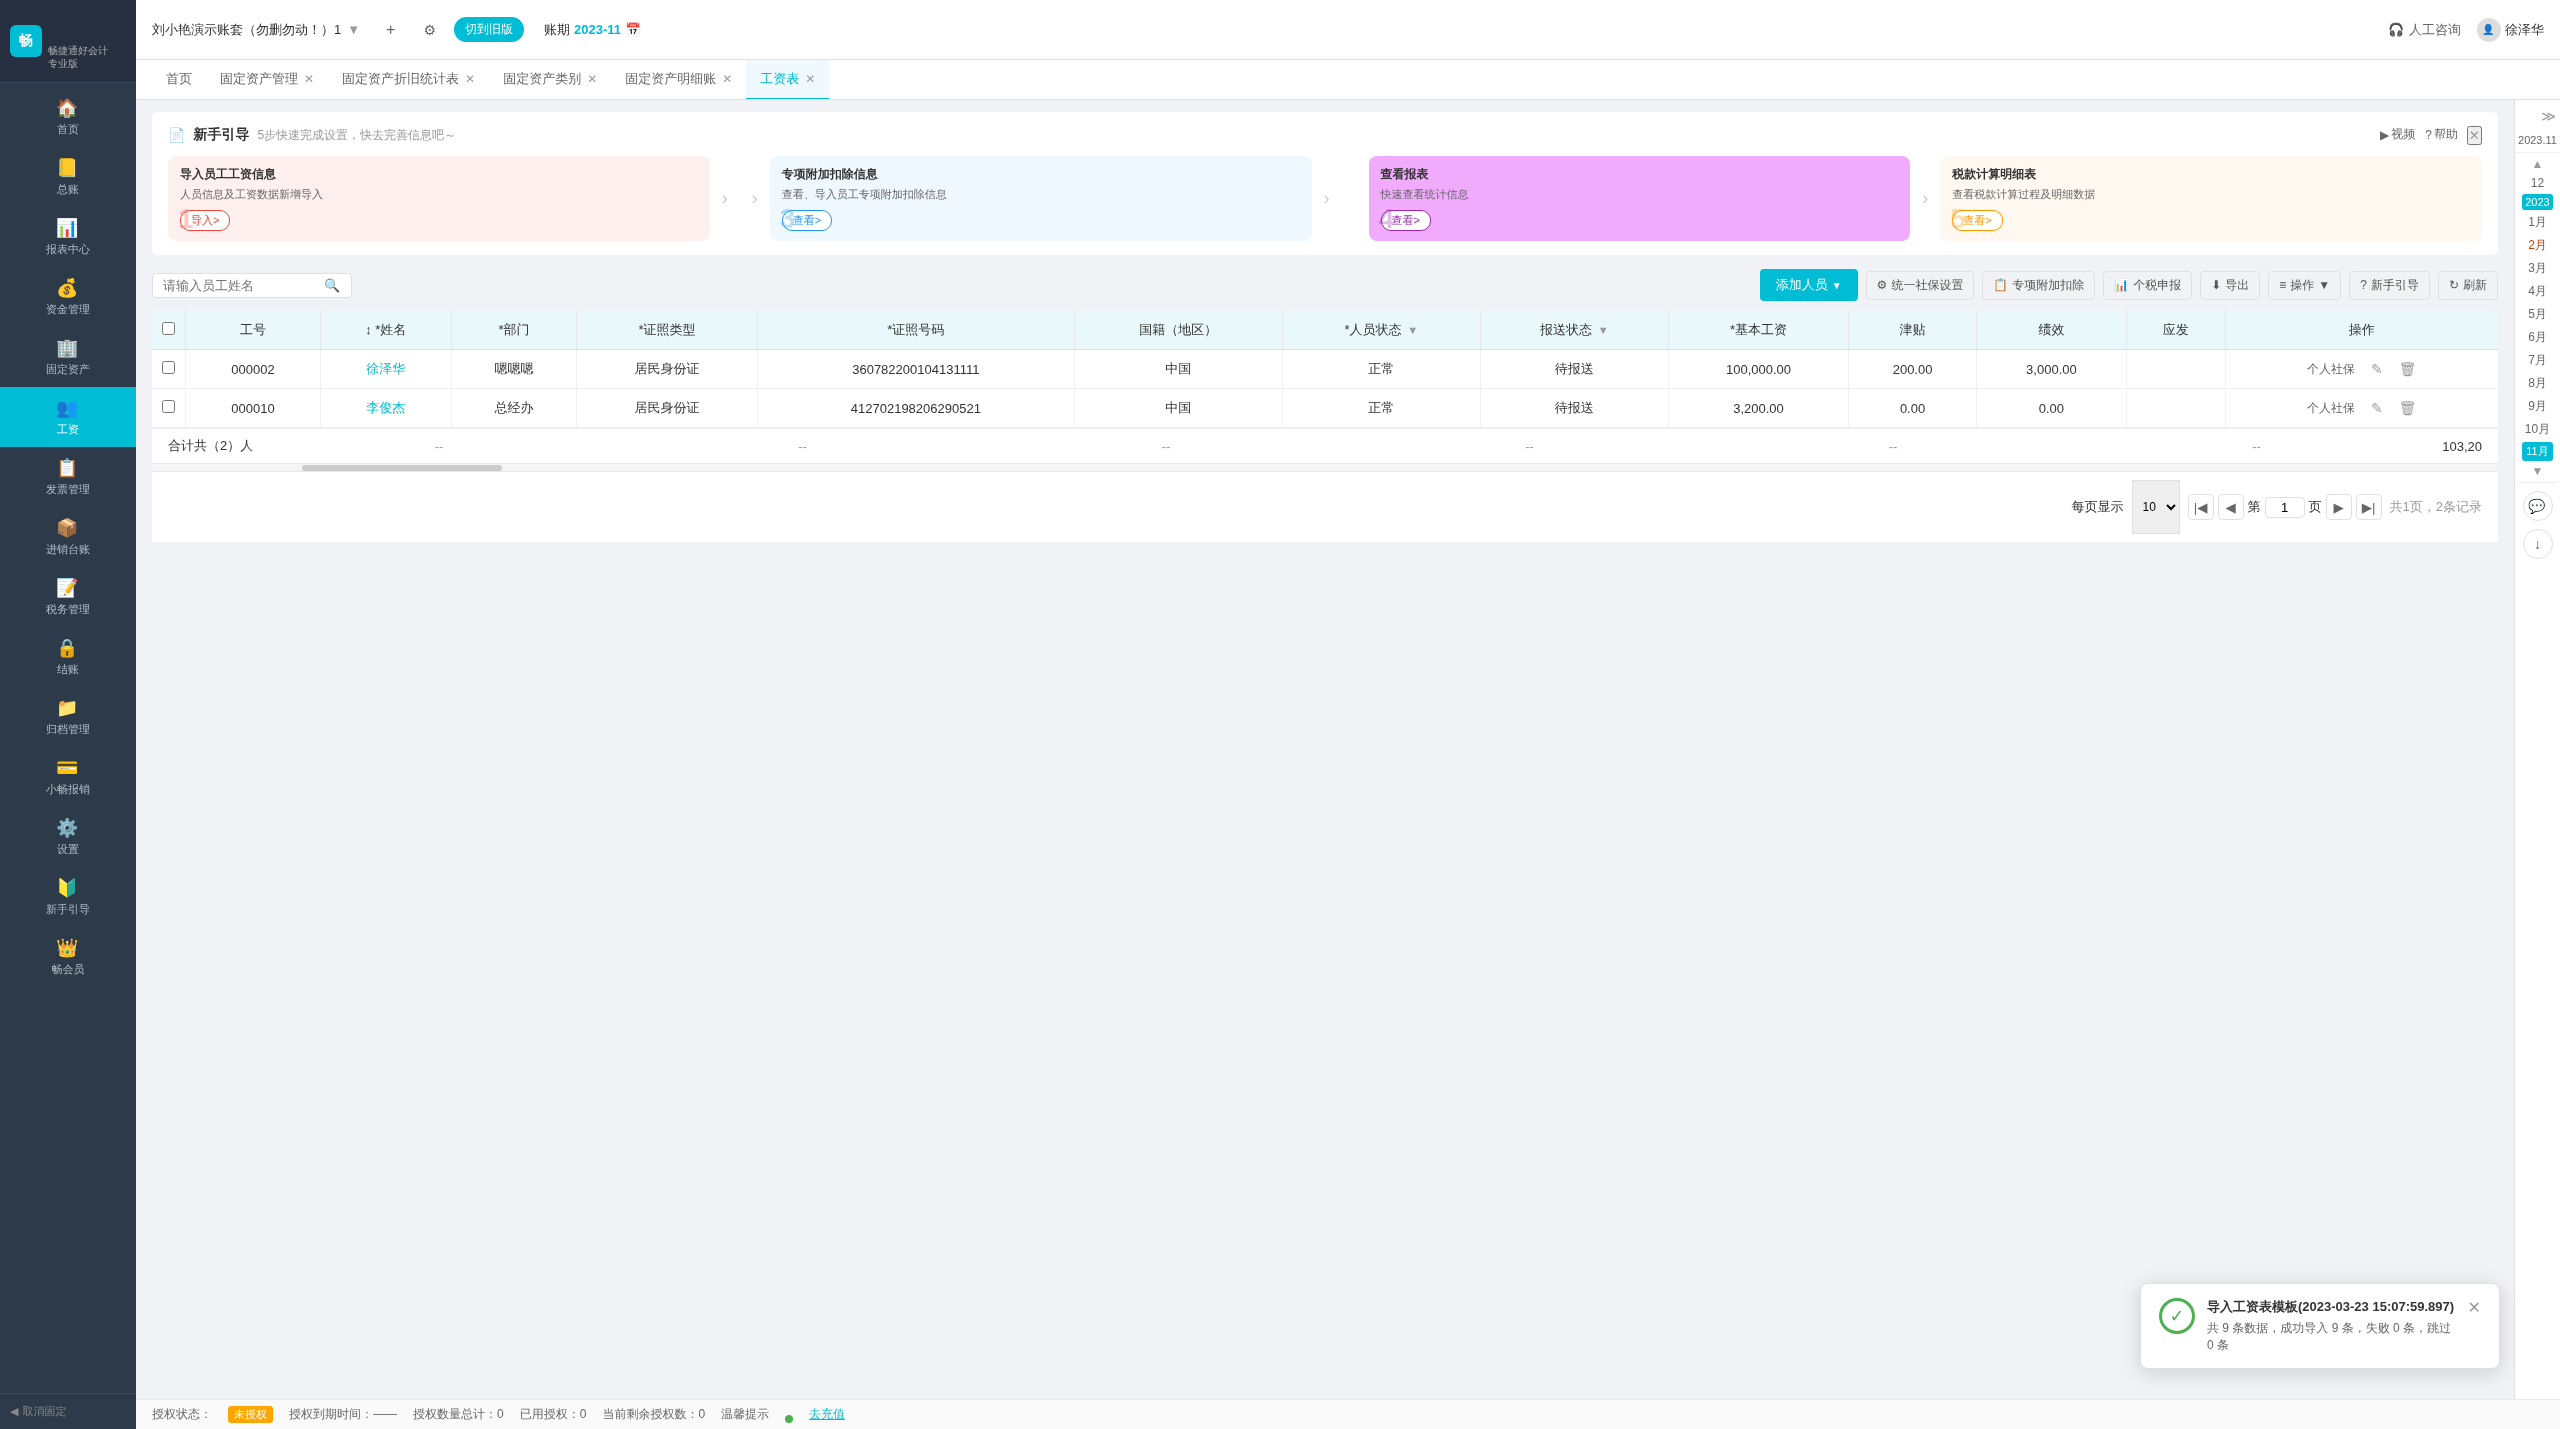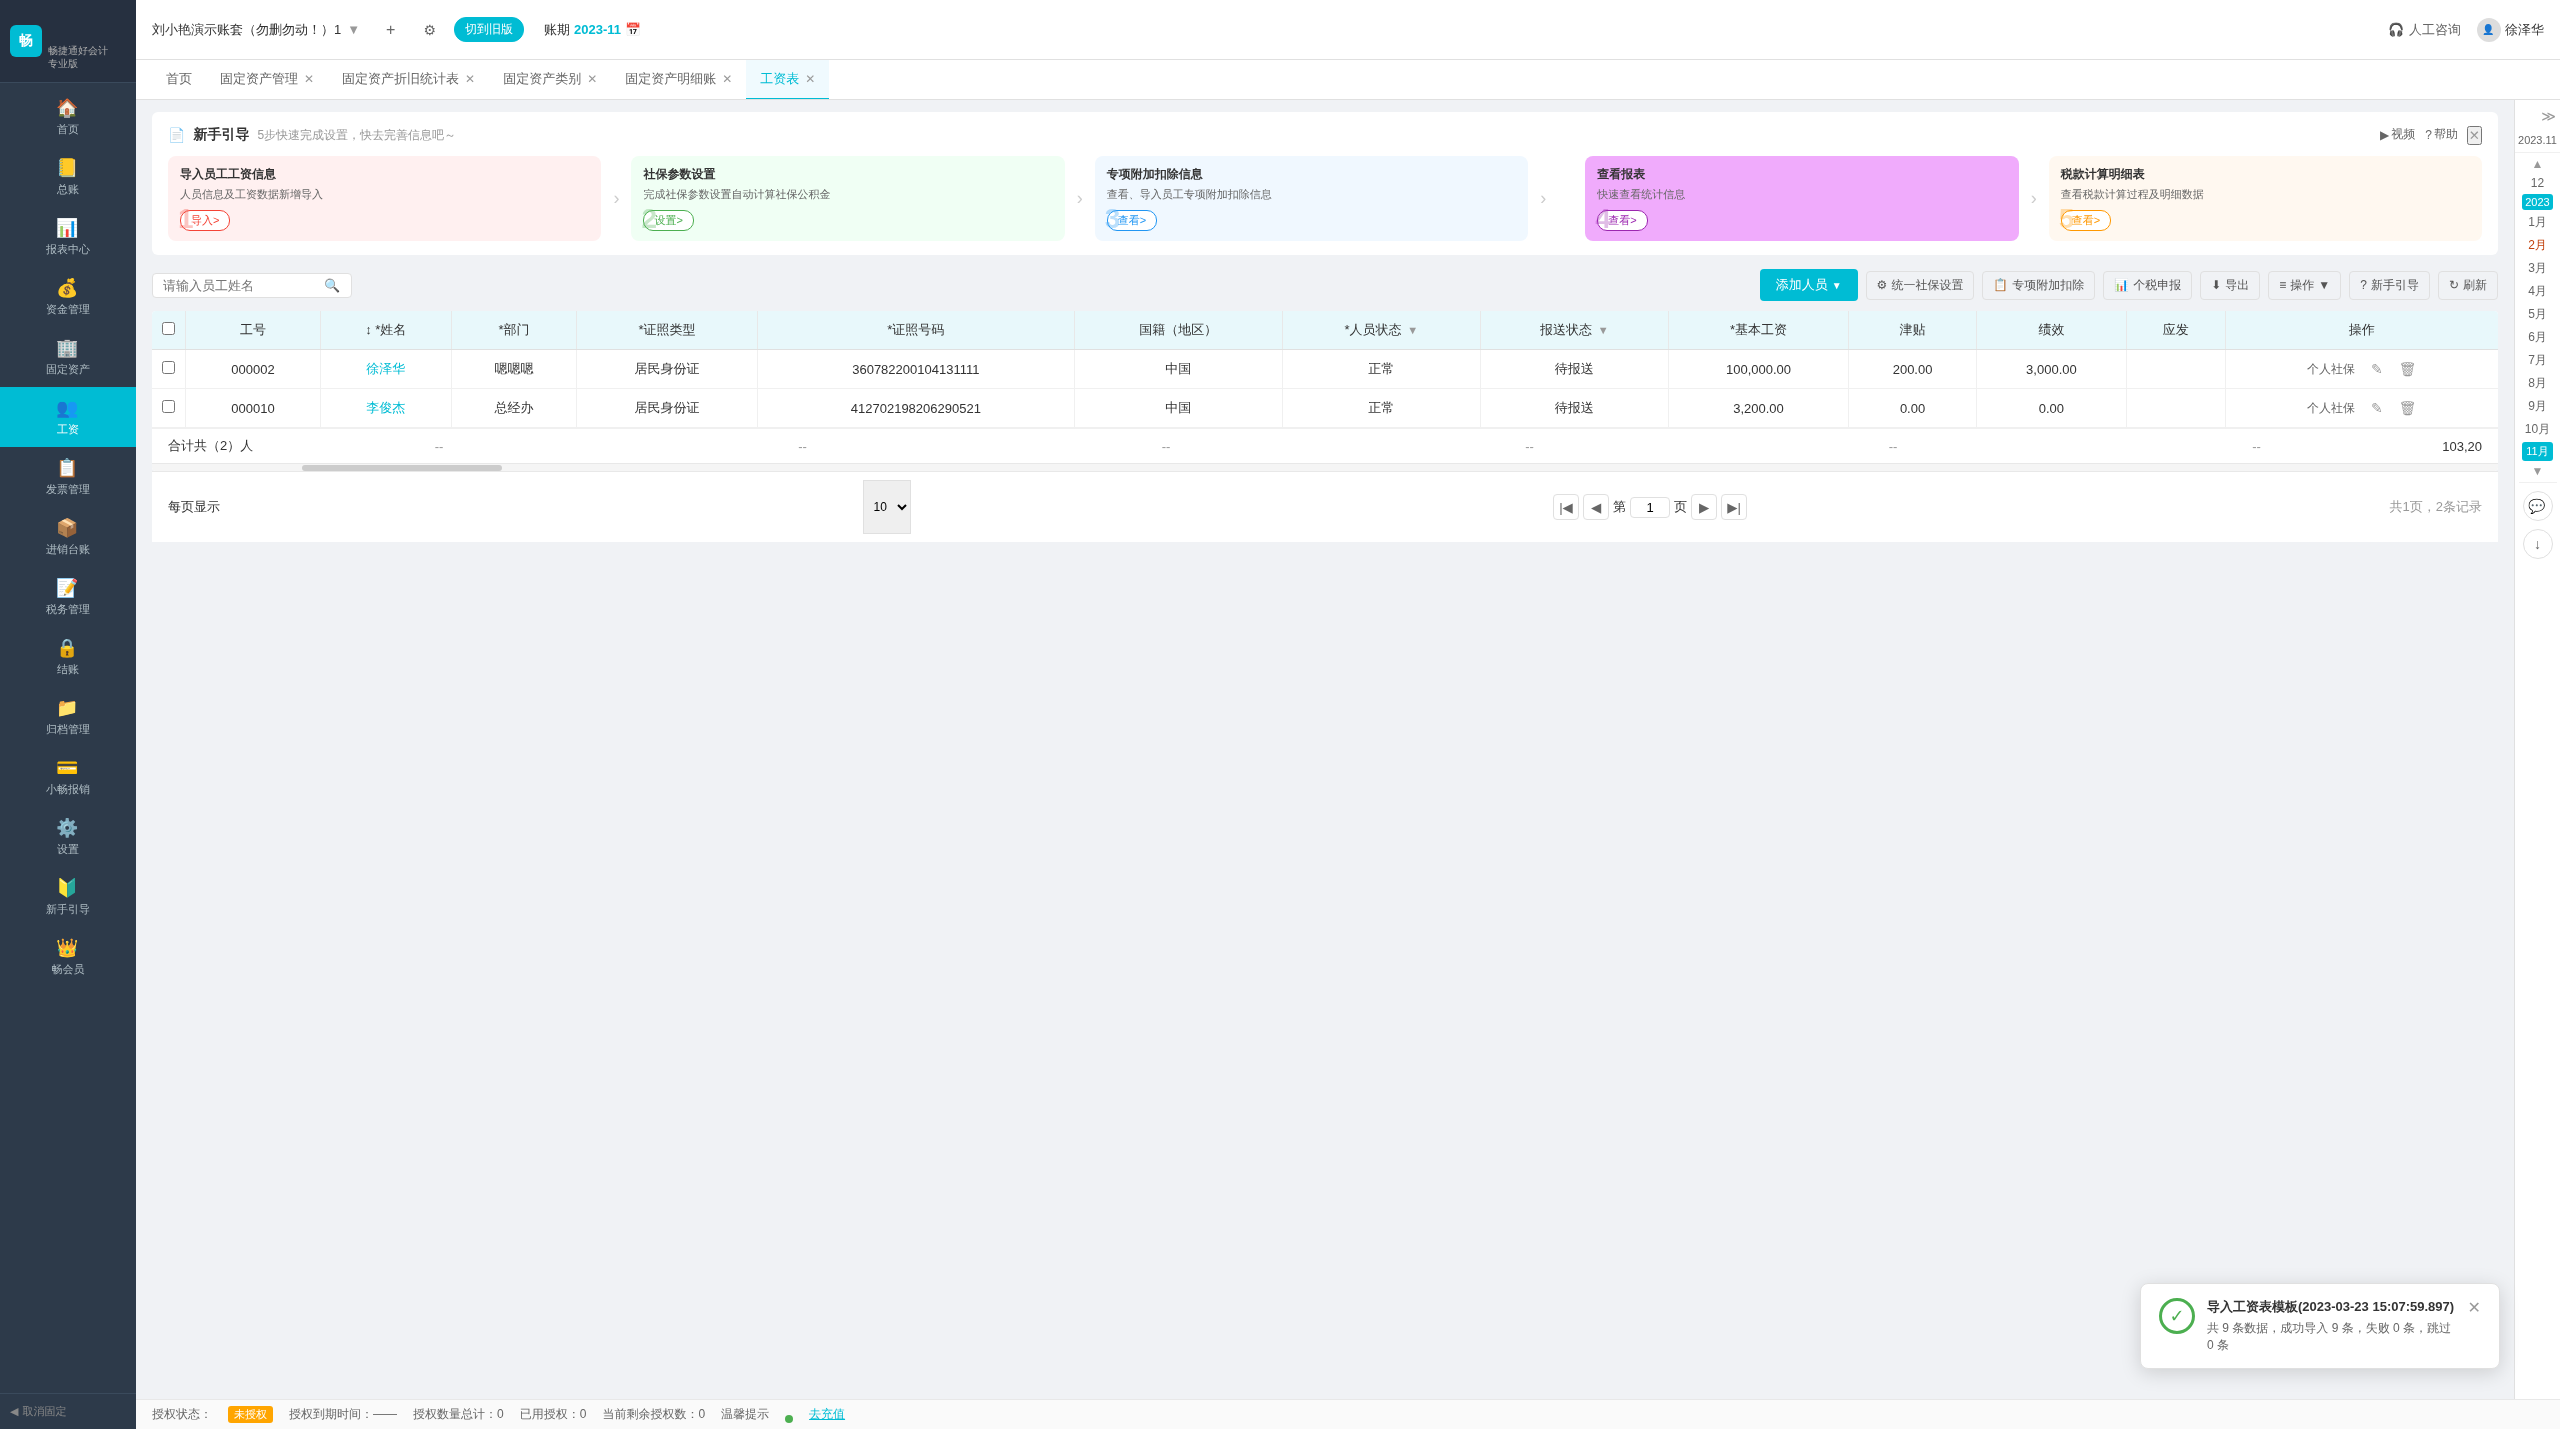--- a/index.html
+++ b/index.html
@@ -99,21 +99,21 @@
     .action-icon { color: #999; cursor: pointer; font-size: 14px; }
     .checkbox-cell { width: 32px; }
     .filter-icon { color: #999; font-size: 11px; margin-left: 2px; }
 
     
     .table-footer { background: #fff; border-top: 1px solid #f0f0f0; padding: 8px 16px; display: flex; align-items: center; gap: 8px; font-size: 13px; color: #333; }
     .table-footer-total { color: #333; }
     .table-footer-dashes { color: #999; }
 
     
-    .pagination { background: #fff; border-top: 1px solid #e8e8e8; padding: 8px 16px; display: flex; align-items: center; justify-content: space-between; gap: 16px; font-size: 13px; }
+    .pagination { background: #fff; border-top: 1px solid #e8e8e8; padding: 8px 16px; display: flex; align-items: center; justify-content: flex-end; gap: 8px; font-size: 13px; }
     .pagination-select { border: 1px solid #e0e0e0; border-radius: 0; padding: 18px 6px; font-size: 12px; }
     .pagination-nav { display: flex; align-items: center; gap: 4px; }
     .pagination-btn { background: none; border: 1px solid #e0e0e0; border-radius: 4px; width: 26px; height: 26px; display: flex; align-items: center; justify-content: center; cursor: pointer; color: #666; }
     .pagination-input { border: 1px solid #e0e0e0; border-radius: 4px; width: 40px; text-align: center; padding: 2px; font-size: 13px; }
     .pagination-total { color: #999; }
 
     
     .status-bar { background: #fafafa; border-top: 1px solid #e8e8e8; padding: 6px 16px; display: flex; align-items: flex-end; gap: 16px; font-size: 12px; color: #666; }
     .status-tag { background: #ffa500; color: white; padding: 1px 6px; border-radius: 3px; font-size: 11px; }
     .status-link { color: #00bcd4; cursor: pointer; text-decoration: underline; }
@@ -295,26 +295,20 @@
         <div class="onboarding-steps">
 
           <div class="step step-1">
             <div class="step-title">导入员工工资信息</div>
             <div class="step-desc">人员信息及工资数据新增导入</div>
             <span class="step-btn">导入&gt;</span>
             <span class="step-num">1</span>
           </div>
           <div class="step-arrow">›</div>
 
-          <div class="step step-2">
-            <div class="step-title">社保参数设置</div>
-            <div class="step-desc">完成社保参数设置自动计算社保公积金</div>
-            <span class="step-btn">设置&gt;</span>
-            <span class="step-num">2</span>
-          </div>
           <div class="step-arrow">›</div>
 
           <div class="step step-3">
             <div class="step-title">专项附加扣除信息</div>
             <div class="step-desc">查看、导入员工专项附加扣除信息</div>
             <span class="step-btn">查看&gt;</span>
             <span class="step-num">3</span>
           </div>
           <div class="step-arrow">›</div>
 

